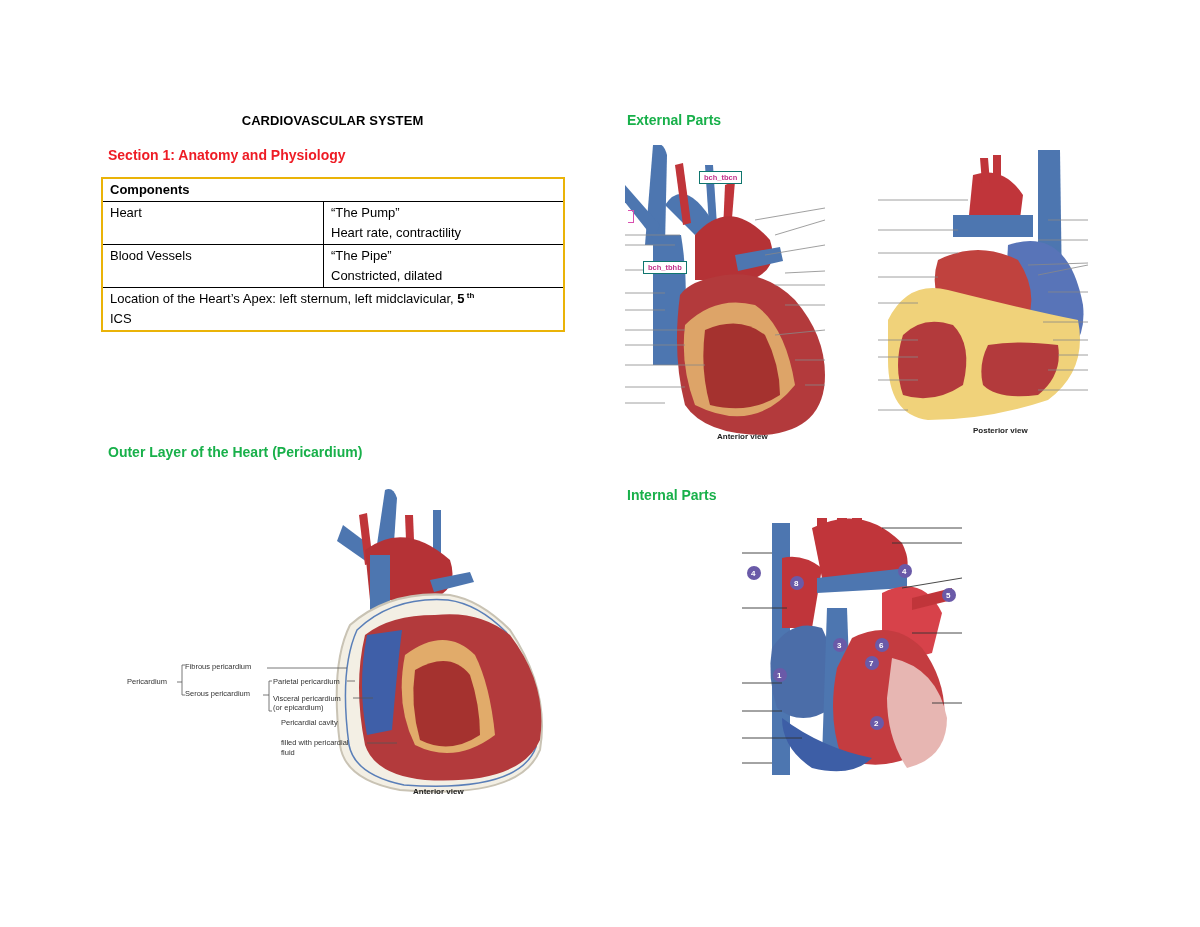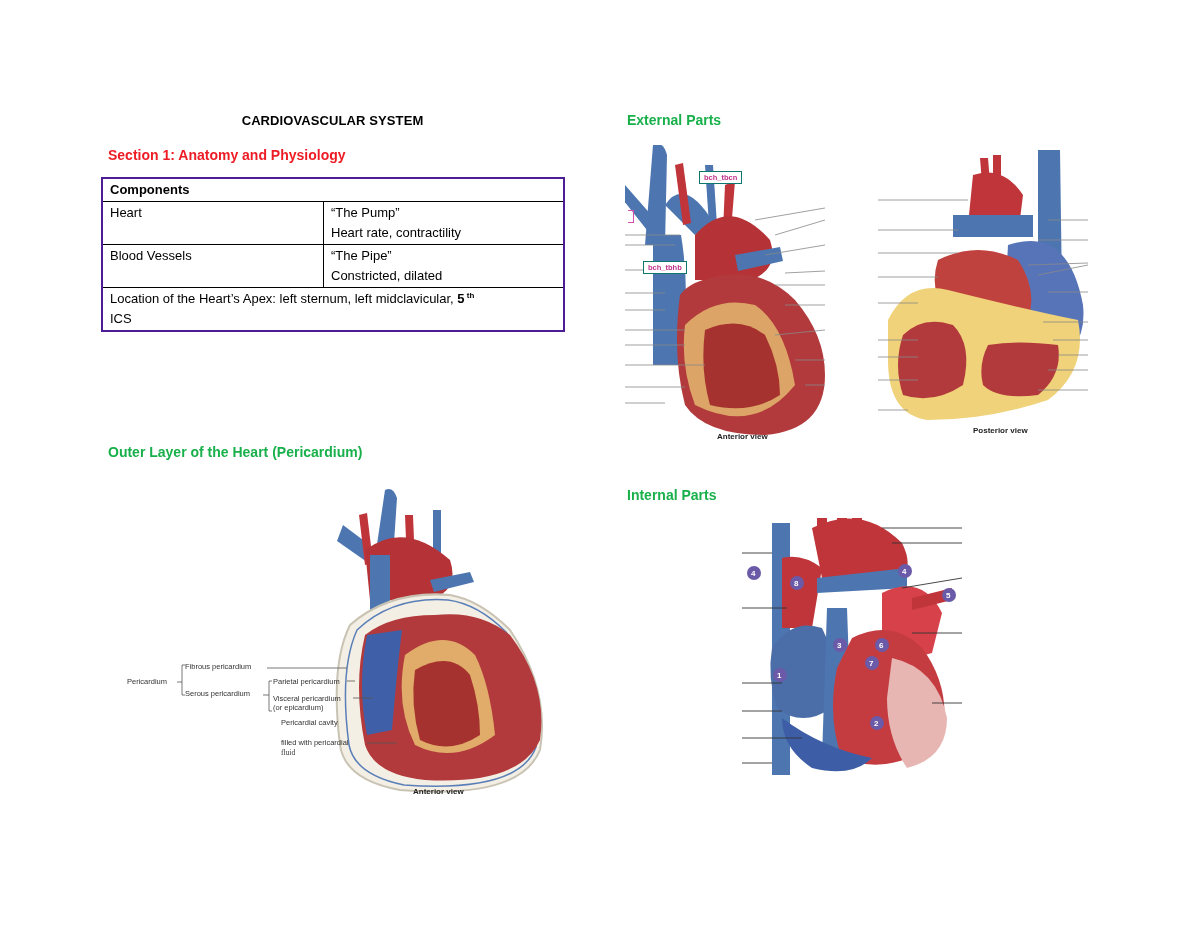--- a/index.html
+++ b/index.html
@@ -5,21 +5,21 @@
   html, body { margin: 0; padding: 0; background: #ffffff; }
   body { width: 1200px; height: 927px; position: relative; overflow: hidden;
          font-family: "Liberation Sans", "DejaVu Sans", sans-serif; color: #000; }
   .abs { position: absolute; }
   .doc-title { left: 100px; width: 465px; top: 113px; text-align: center; font-size: 13px; font-weight: bold; letter-spacing: 0.1px; }
   .sec-red { color: #ee1c25; font-weight: bold; font-size: 14px; }
   .sec-green { color: #18b04a; font-weight: bold; font-size: 14px; }
   table.comp { position: absolute; left: 101px; top: 177px; width: 464px; border-collapse: collapse; font-size: 13px; line-height: 20px; }
   table.comp td { border: 1.5px solid #000; padding: 1px 7px; vertical-align: top; }
   table.comp td.c1 { width: 206px; }
-  table.comp { border: 2px solid #4c1d95; }
+  table.comp { border: 2px solid #eab308; }
   .bold { font-weight: bold; }
   sup { font-size: 8px; font-weight: bold; line-height: 0; margin-top: 32px; }
   .fig { position: absolute; }
   .caption { font-size: 8px; font-weight: bold; color: #222; position: absolute; }
   .lbl { font-size: 7.5px; color: #333; position: absolute; white-space: nowrap; }
   .pinkbox { position: absolute; border: 1px solid #0f766e; color: #c0308a; font-size: 7.5px; font-weight: bold; padding: 0 4px; background: #fff; line-height: 11px; }
 </style>
 </head>
 <body>
 
@@ -74,21 +74,21 @@
     <path d="M300 185 q35 -20 55 5 q10 30 10 60 q-30 20 -60 5 q-10 -35 -5 -70 z" fill="#a5322f"></path>
   </svg>
   <div class="lbl" style="left:12px;top:192px;">Pericardium</div>
   <div class="lbl" style="left:70px;top:177px;">Fibrous pericardium</div>
   <div class="lbl" style="left:70px;top:204px;">Serous pericardium</div>
   <div class="lbl" style="left:158px;top:192px;">Parietal pericardium</div>
   <div class="lbl" style="left:158px;top:209px;">Visceral pericardium</div>
   <div class="lbl" style="left:158px;top:218px;">(or epicardium)</div>
   <div class="lbl" style="left:166px;top:233px;">Pericardial cavity</div>
   <div class="lbl" style="left:166px;top:253px;">filled with pericardial</div>
-  <div class="lbl" style="left:166px;top:263px;font-family:Liberation Serif, serif;">fluid</div>
+  <div class="lbl" style="left:166px;top:263px;">fluid</div>
   <svg class="abs" style="left:0;top:0" width="430" height="315">
     <g stroke="#555" stroke-width="0.8" fill="none">
       <path d="M62 197 l5 0 M67 180 l0 30 M67 180 l3 0 M67 210 l3 0"></path>
       <path d="M152 183 l80 0"></path>
       <path d="M148 210 l6 0 M154 196 l0 30 M154 196 l3 0 M154 226 l3 0"></path>
       <path d="M232 196 l8 0"></path>
       <path d="M238 213 l20 0"></path>
       <path d="M252 258 l30 0"></path>
     </g>
   </svg>

